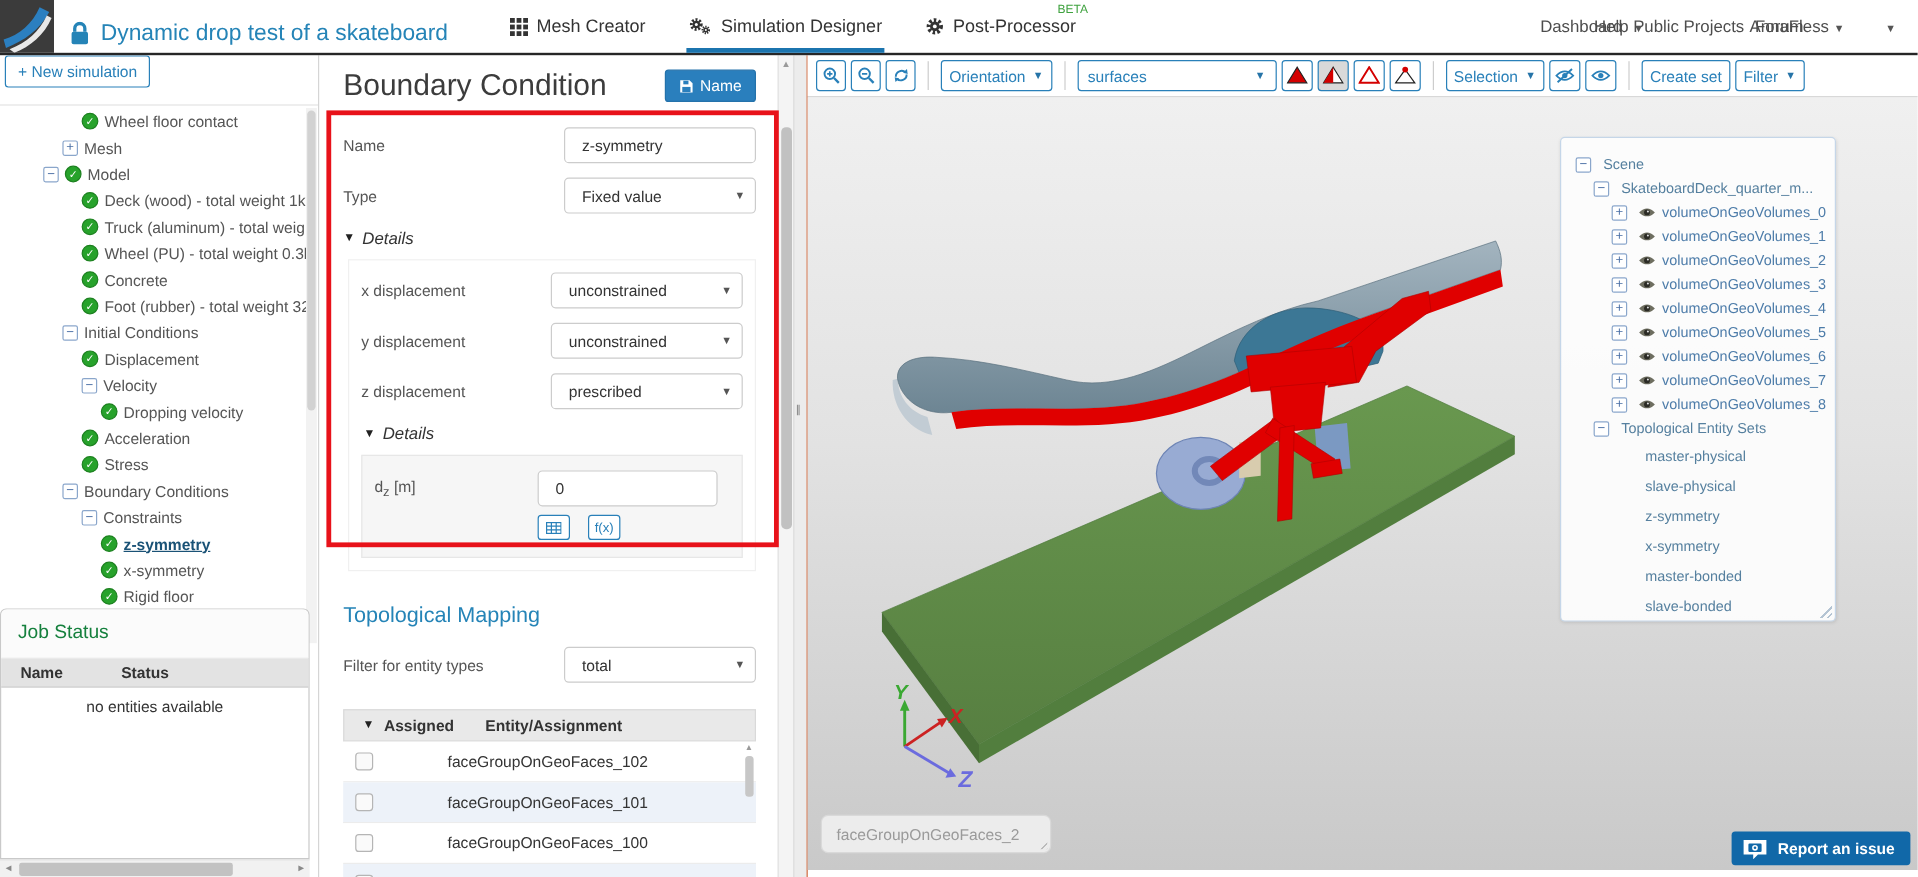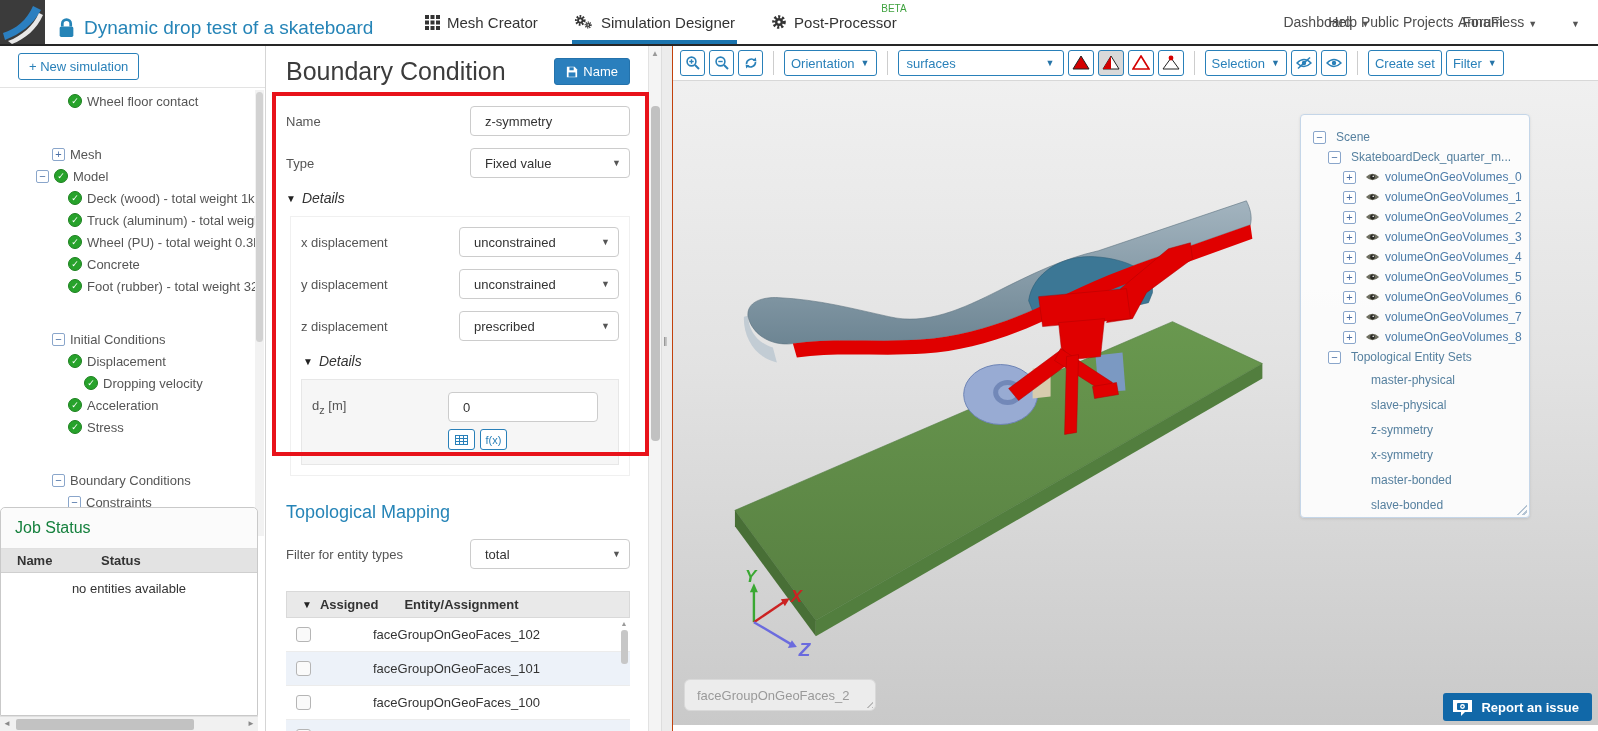--- a/index.html
+++ b/index.html
@@ -15,25 +15,25 @@
   .tabs { position:absolute; left:425px; top:0; height:44px; display:flex; gap:36px; }
   .tab { position:relative; display:flex; align-items:center; gap:7px; font-size:15px; color:#333; cursor:pointer; }
   .tab.active::after { content:""; position:absolute; left:-2px; right:-2px; bottom:0; height:4px; background:#1b74ae; }
   .beta { position:absolute; top:3px; right:-10px; font-size:10px; color:#3fa23f; }
   .nav-right { position:absolute; right:95px; top:0; height:44px; display:flex; align-items:center; gap:9px; font-size:14px; color:#4d4d4d; }
   .nav-link { cursor:pointer; }
   .caret { font-size:9px; color:#555; margin-left:4px; }
 
   
   .sidebar { position:absolute; left:0; top:46px; width:266px; bottom:0; background:#fff; border-right:1px solid #d5d5d5; overflow:hidden; }
-  .new-sim-row { height:42px; border-bottom:1px solid #e3e3e3; display:flex; align-items:center; padding-left:18px; }
+  .new-sim-row { height:42px; border-bottom:1px solid #e3e3e3; display:flex; align-items:flex-start; padding-left:4px; }
   .new-sim-btn { border:1px solid #2980b9; color:#2980b9; background:#fff; border-radius:3px; font-size:13px; padding:5px 10px; cursor:pointer; font-family:inherit; }
   .tree { position:absolute; left:0; top:44px; right:10px; bottom:14px; overflow:hidden; }
   .trow { display:flex; align-items:center; height:22px; font-size:13px; color:#555; white-space:nowrap; cursor:pointer; }
-  .trow.lvl2{ padding-left:36px; } .trow.lvl3{ padding-left:52px;margin-top:31px; }
+  .trow.lvl2{ padding-left:36px; } .trow.lvl3{ padding-left:52px; }
   .trow.lvl4{ padding-left:68px; } .trow.lvl5{ padding-left:84px; }
   .exp { display:none; width:13px; height:13px; border:1px solid #8aa6cb; border-radius:2px; background:#fff;
     color:#4a6fa5; font-size:11px; line-height:10px; text-align:center; margin-right:5px; flex:none; }
   .trow.plus .exp, .trow.minus .exp { display:inline-block; }
   .trow.plus .exp::before { content:"+"; }
   .trow.minus .exp::before { content:"−"; }
   .check { display:none; width:14px; height:14px; border-radius:50%; background:#27a22b; border:1px solid #1d8120;
     color:#fff; font-size:9px; line-height:12px; text-align:center; margin-right:5px; flex:none; }
   .trow.chk .check { display:inline-block; }
   .trow.sel .tlbl { color:#1a5276; font-weight:bold; text-decoration:underline; }
@@ -64,21 +64,21 @@
     background:#fff; padding:0 8px 0 14px; font-family:inherit; }
   .tselect { display:flex; align-items:center; justify-content:space-between; cursor:pointer; }
   .sel-caret { color:#555; font-size:9px; }
   .dtoggle { display:flex; align-items:center; gap:6px; font-size:14px; font-style:italic; color:#333; margin:4px 0 10px 0; cursor:pointer; }
   .dtoggle .tri { font-style:normal; font-size:10px; color:#222; }
   .dgroup { border:1px solid #f0f0f0; padding:10px 0 10px 10px; margin-left:4px; }
   .dgroup .dtoggle { margin:8px 0 10px 2px; }
   .inner-box { background:#f6f6f6; border:1px solid #e7e7e7; display:grid; grid-template-columns:1fr 160px;
     row-gap:7px; align-items:center; padding:12px 10px 14px 10px; margin-right:10px; }
   .dz-lbl { font-size:13px; color:#555; }
-  .mini-btns { display:flex; gap:5px; }
+  .mini-btns { display:flex; gap:15px; }
   .mini-btn { border:1px solid #2980b9; background:#fff; color:#2980b9; border-radius:3px; height:21px; min-width:27px;
     font-size:11px; display:flex; align-items:center; justify-content:center; padding:0 4px; cursor:pointer; font-family:inherit; }
   .topo-title { color:#2584b7; font-size:18px; padding:26px 18px 0 18px; }
   .filter-row { padding:16px 18px 0 18px; }
   .assign { margin:22px 18px 0 18px; position:relative; }
   .assign-head { background:#e9e9e9; border:1px solid #d9d9d9; display:flex; align-items:center; height:27px;
     font-size:13px; font-weight:bold; color:#333; }
   .assign-head .tri { font-size:10px; margin:0 8px 0 15px; color:#222; }
   .assign-head .h2 { margin-left:26px; }
   .frow { display:flex; align-items:center; height:34px; border-bottom:1px solid #ececec; background:#fff; }
@@ -274,20 +274,25 @@
 
         <span class="tlbl">Initial Conditions</span>
       </div>
 
       <div class="trow lvl4 chk">
 
         <span class="check">✓</span>
         <span class="tlbl">Displacement</span>
       </div>
 
+      <div class="trow lvl4 minus">
+        <span class="exp"></span>
+
+        <span class="tlbl">Velocity</span>
+      </div>
 
       <div class="trow lvl5 chk">
 
         <span class="check">✓</span>
         <span class="tlbl">Dropping velocity</span>
       </div>
 
       <div class="trow lvl4 chk">
 
         <span class="check">✓</span>

